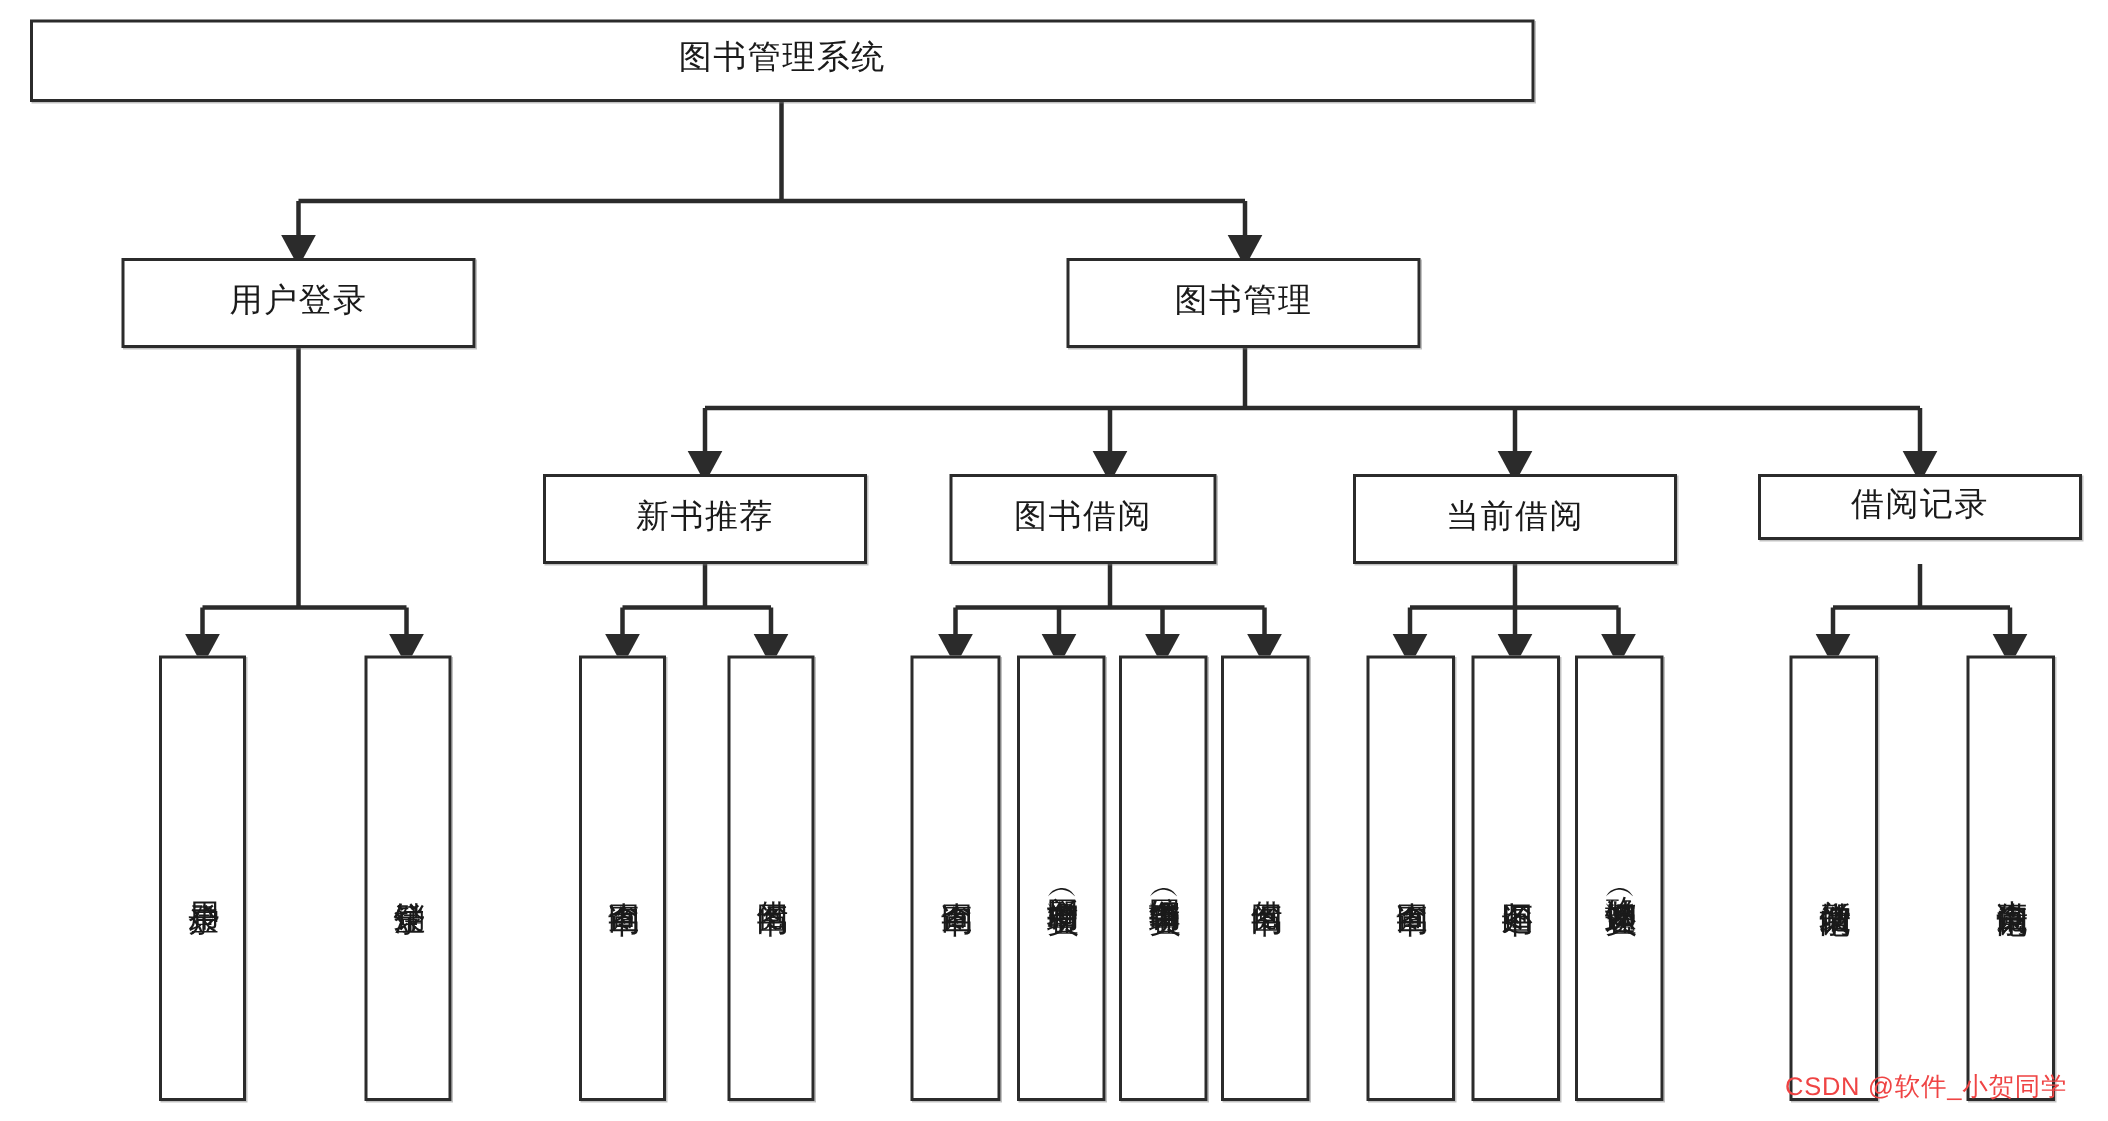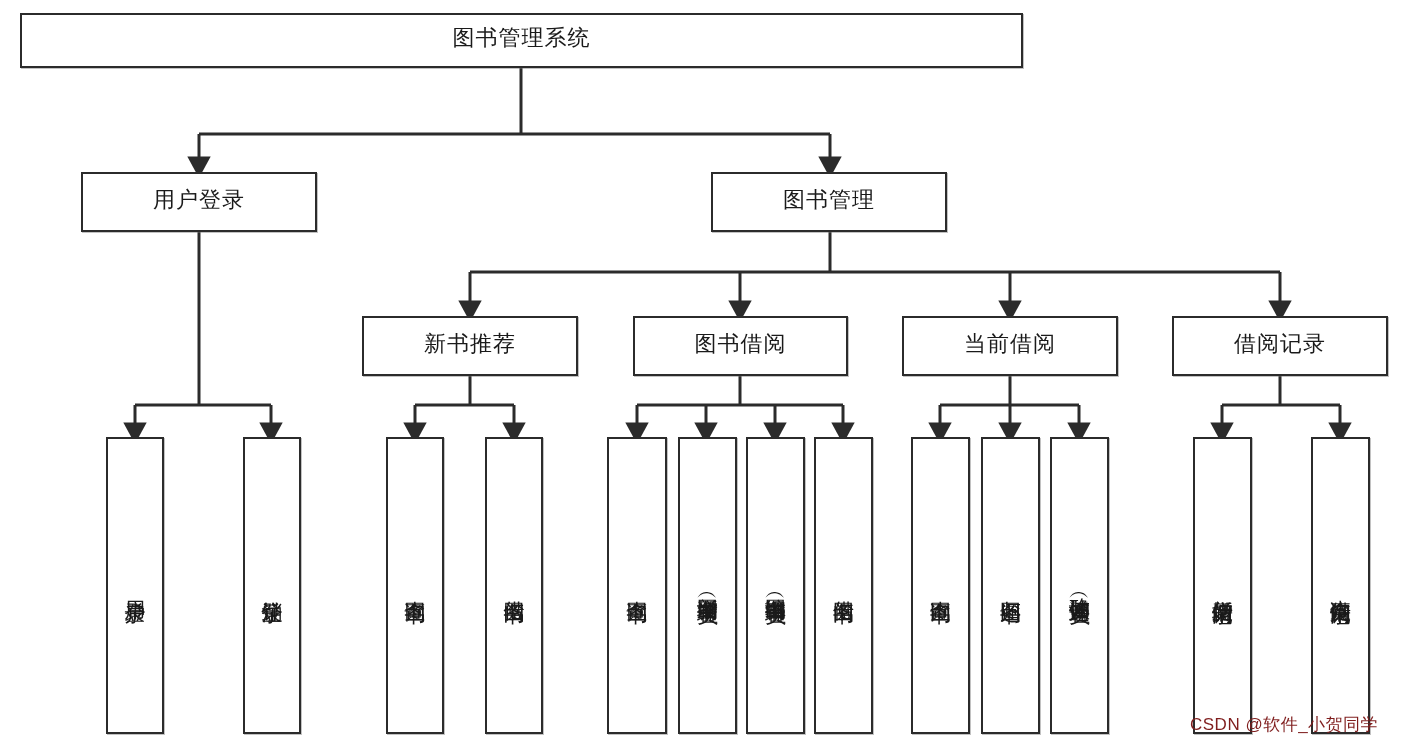--- a/index.html
+++ b/index.html
@@ -59,21 +59,21 @@
   .node-v .vtext {
     writing-mode: vertical-rl;
     text-orientation: upright;
     display: block;
   }
   .watermark {
     position: absolute;
     left: 1190px;
     top: 713px;
     font-size: 17px;
-    color: #7f1d1d;
+    color: #ef4444;
     white-space: nowrap;
     letter-spacing: 0.5px;
     user-select: none;
   }
 </style>
 </head>
 <body>
 
 <div id="diagram-root">
 
@@ -148,29 +148,29 @@
   </div>
 
   <div class="node node-h" style="left:711px; top:172px; width:236px; height:60px;">
     <span>图书管理</span>
   </div>
 
   <div class="node node-h" style="left:362px; top:316px; width:216px; height:60px;">
     <span>新书推荐</span>
   </div>
 
-  <div class="node node-h" style="left:633px; top:316px; width:215px; height:60px;">
+  <div class="node node-h" style="left:633px; top:316px; width:178px; height:60px;">
     <span>图书借阅</span>
   </div>
 
   <div class="node node-h" style="left:902px; top:316px; width:216px; height:60px;justify-content:center;">
     <span>当前借阅</span>
   </div>
 
-  <div class="node node-h" style="left:1172px; top:316px; width:216px; height:60px;">
+  <div class="node node-h" style="left:1172px; top:316px; width:216px; height:44px;">
     <span>借阅记录</span>
   </div>
 
   <div class="node node-v" style="left:106px; top:437px; width:58px; height:297px;">
     <span class="vtext">用户登录</span>
   </div>
 
   <div class="node node-v" style="left:243px; top:437px; width:58px; height:297px;">
     <span class="vtext">注销登录</span>
   </div>

